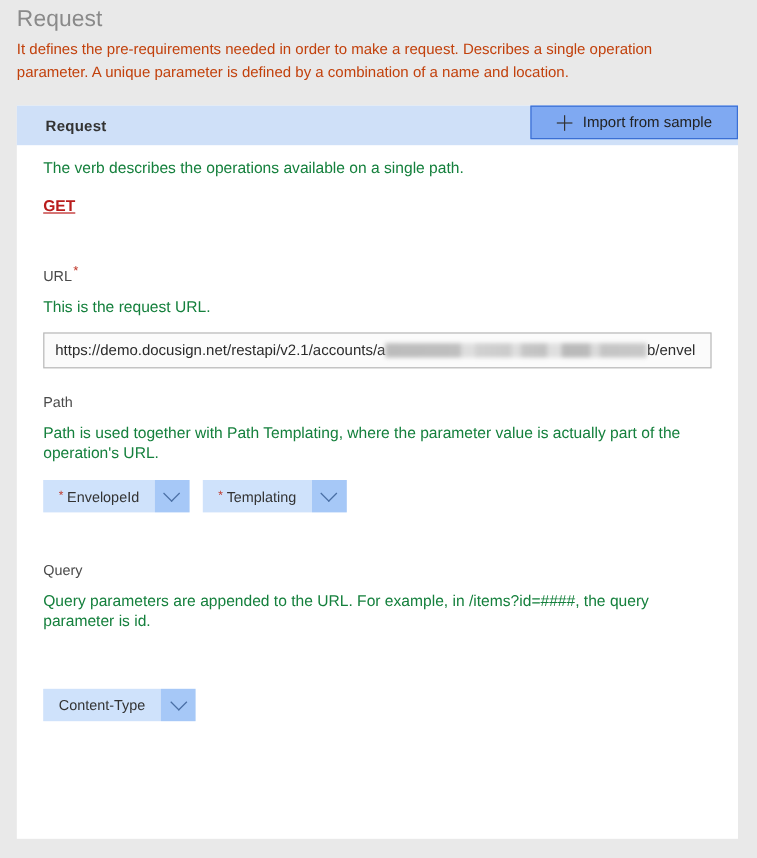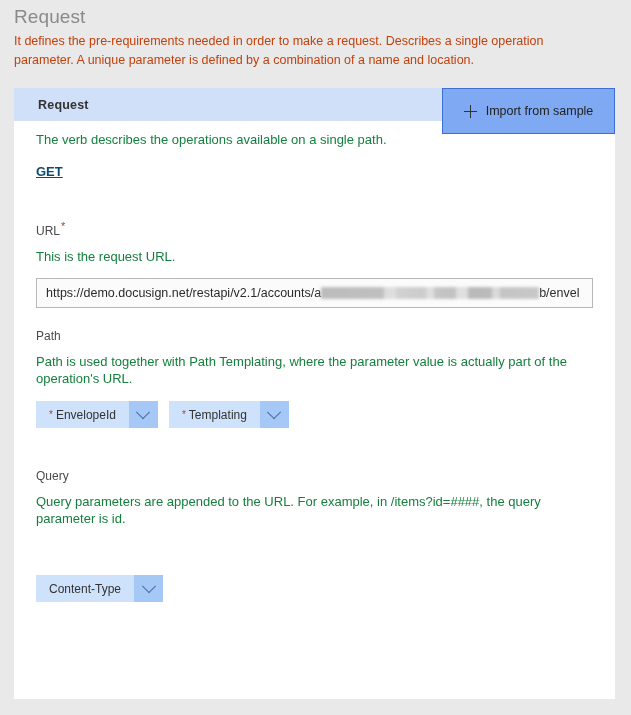--- a/index.html
+++ b/index.html
@@ -57,21 +57,21 @@
     font-size: 12.5px;
     font-weight: bold;
     color: #333333;
     letter-spacing: 0.2px;
   }
 
   .import-btn {
     position: absolute;
     right: 0px;
     top: 0px;
-    height: 46px;
+    height: 28px;
     width: 173px;
     background: #7fa9f2;
     border: 1px solid #3b6fd4;
     box-sizing: border-box;
     display: flex;
     align-items: center;
     justify-content: center;
     gap: 9px;
     cursor: pointer;
     font-size: 12.5px;
@@ -113,21 +113,21 @@
   .field-help {
     font-size: 13px;
     color: #15803d;
     margin-top: 10px;
     line-height: 17px;
   }
 
   .verb-value {
     font-size: 13px;
     font-weight: bold;
-    color: #0c4a6e;
+    color: #b91c1c;
     margin-top: 16px;
     text-decoration: underline;
   }
 
   .url-input {
     margin-top: 13px;
     height: 30px;
     background: #fbfbfb;
     border: 1px solid #b7b7b7;
     box-sizing: border-box;

